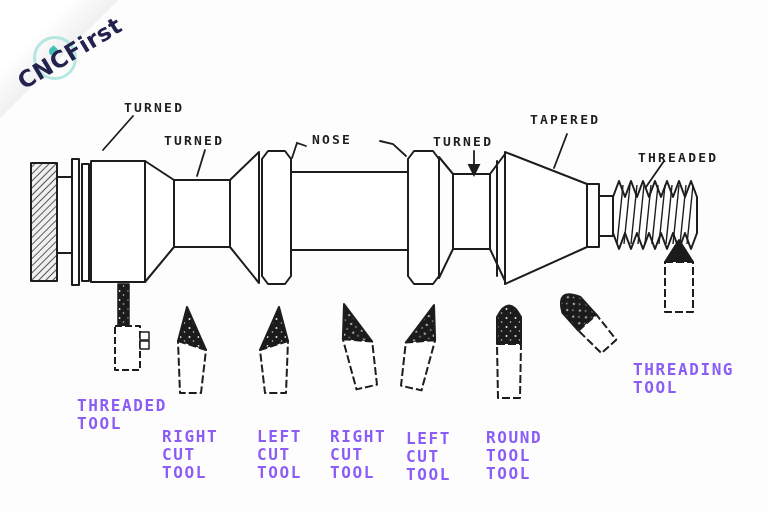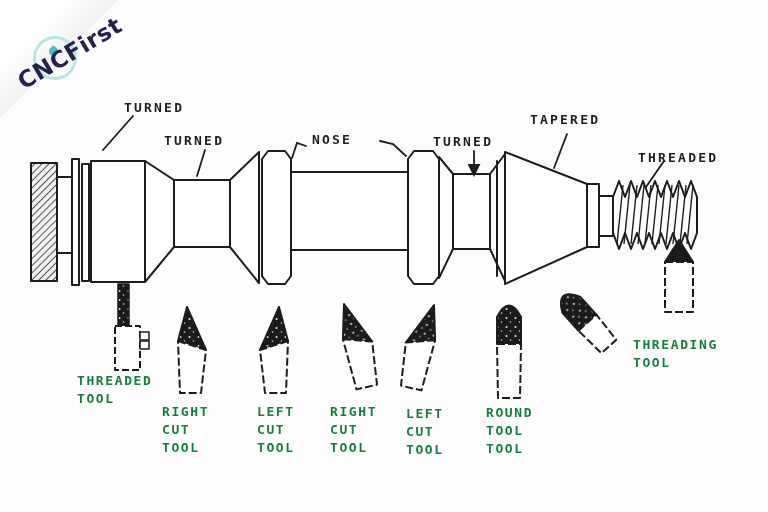--- a/index.html
+++ b/index.html
@@ -1,23 +1,23 @@
 <!DOCTYPE html>
 <html><head>
 <meta charset="utf-8">
 <style>
   html,body{margin:0;padding:0;background:#ffffff;}
   #stage{position:relative;width:768px;height:512px;background:#fdfdfd;overflow:hidden;
          font-family:"DejaVu Sans Mono", monospace;}
   svg{position:absolute;left:0;top:0;}
   .op-label{position:absolute;font-weight:bold;font-size:13px;letter-spacing:2.2px;
             color:#1e1e1e;white-space:nowrap;font-family:"DejaVu Sans Mono",monospace;}
-  .tool-label{position:absolute;font-weight:bold;font-size:13px;letter-spacing:1.6px;
-              color:#15803d;line-height:18px;white-space:nowrap;
-              font-family:"DejaVu Sans Mono",monospace;}
+  .tool-label{position:absolute;font-weight:bold;font-size:16px;letter-spacing:1.6px;
+              color:#8b5cf6;line-height:18px;white-space:nowrap;
+              font-family:"DejaVu Sans Mono",monospace;margin-top:25px;}
   .fold{position:absolute;left:0;top:0;width:118px;height:118px;
         clip-path:polygon(0 0,100% 0,0 100%);
         background:linear-gradient(135deg,#ffffff 30%,#ececec 55%,#bdbdbd 82%,#8f8f8f 97%);}
   .logo-ring{position:absolute;left:33px;top:36px;width:38px;height:38px;
              border:3px solid #b5e6e2;border-radius:50%;background:transparent;}
   .logo-drop{position:absolute;left:49px;top:47px;width:9px;height:9px;
              background:#49bdb7;border-radius:0 50% 50% 50%;transform:rotate(45deg);}
   .logo-text{position:absolute;left:13px;top:72px;transform:rotate(-31deg);
              transform-origin:left top;font-family:"DejaVu Sans",sans-serif;
              font-weight:bold;font-size:23px;letter-spacing:0.5px;color:#22224e;}

